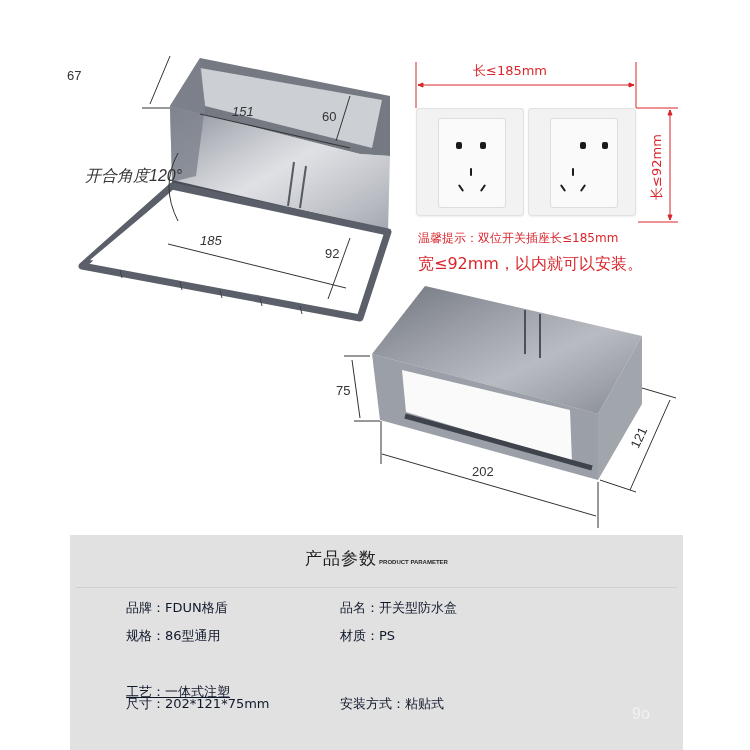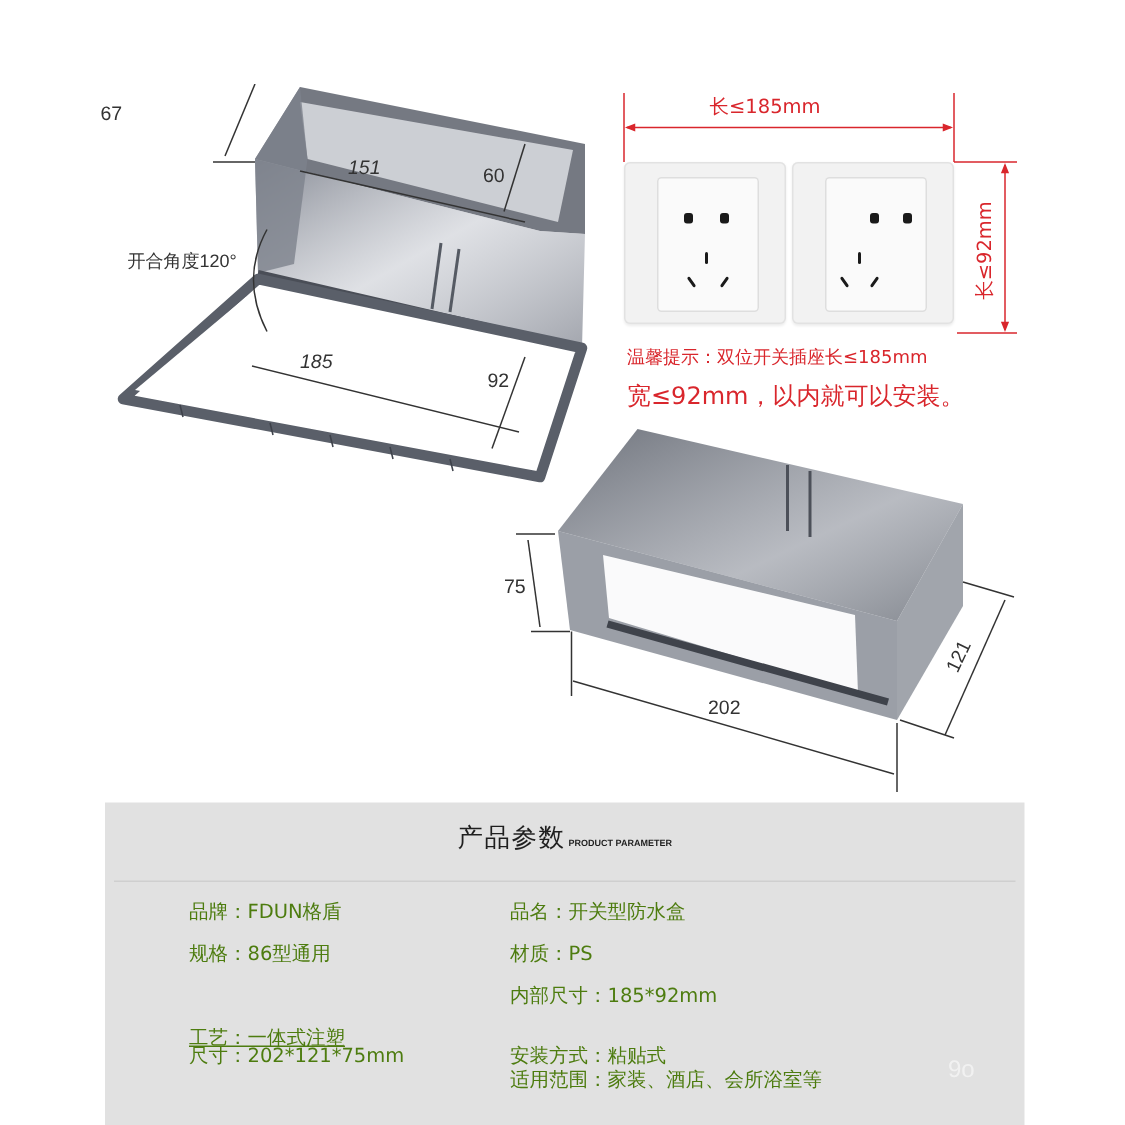--- a/index.html
+++ b/index.html
@@ -24,21 +24,21 @@
 
   
   .panel {
     position: absolute; left: 70px; top: 535px; width: 613px; height: 215px; background: #e1e1e1;
   }
   .panel-title {
     position: absolute; left: 0; right: 0; top: 12px; text-align: center; font-size: 17px; color: #1f1f1f; letter-spacing: 1px;
   }
   .panel-title .en { font-size: 6px; letter-spacing: 0; font-family: "Liberation Sans", sans-serif; font-weight: bold; margin-left: 2px; }
   .panel-divider { position: absolute; left: 6px; right: 6px; top: 52px; height: 1px; background: #cfcfcf; }
-  .param-row { position: absolute; font-size: 13px; color: #4d7c0f; white-space: nowrap; }
+  .param-row { position: absolute; font-size: 13px; color: #0f172a; white-space: nowrap; }
   .watermark { position: absolute; color: rgba(255,255,255,0.55); font-size: 16px; font-family: "Liberation Sans", sans-serif; }
 </style>
 </head>
 <body>
 
 <div class="abs" style="left:60px;top:56px;width:340px;height:280px;">
   <svg width="340" height="280" viewBox="0 0 340 280" style="position:absolute;left:0;top:0;">
     <defs>
       <linearGradient id="lidg" x1="0" y1="0" x2="1" y2="1">
         <stop offset="0" stop-color="#6f7480" stop-opacity="0.85"></stop>
@@ -75,21 +75,21 @@
       <line x1="140" y1="58" x2="290" y2="92"></line>
       <line x1="290" y1="40" x2="276" y2="85"></line>
       <line x1="108" y1="188" x2="286" y2="232"></line>
       <line x1="290" y1="182" x2="268" y2="243"></line>
       <path d="M118,97 Q100,130 118,165"></path>
     </g>
   </svg>
   <span class="abs dim-text" style="left:7px;top:12px;">67</span>
   <span class="abs dim-text" style="left:172px;top:48px;font-style:italic;">151</span>
   <span class="abs dim-text" style="left:262px;top:53px;">60</span>
-  <span class="abs dim-text" style="left:25px;top:110px;font-size:12px;">开合角度120°</span>
+  <span class="abs dim-text" style="left:25px;top:110px;font-size:16px;font-style:italic;">开合角度120°</span>
   <span class="abs dim-text" style="left:140px;top:177px;font-style:italic;">185</span>
   <span class="abs dim-text" style="left:265px;top:190px;">92</span>
 </div>
 
 <div class="abs" style="left:410px;top:50px;width:280px;height:230px;">
   <svg width="280" height="230" style="position:absolute;left:0;top:0;">
     <g stroke="#d9262c" stroke-width="1" fill="#d9262c">
       <line x1="6" y1="12" x2="6" y2="58"></line>
       <line x1="226" y1="12" x2="226" y2="58"></line>
       <line x1="8" y1="35" x2="224" y2="35"></line>
@@ -174,18 +174,16 @@
   </div>
   <div class="panel-divider"></div>
 
   <div class="param-row" style="left:56px;top:64px;">品牌：FDUN格盾</div>
   <div class="param-row" style="left:56px;top:92px;">规格：86型通用</div>
   <div class="param-row" style="left:56px;top:120px;margin-top:40px;">尺寸：202*121*75mm</div>
   <div class="param-row" style="left:56px;top:148px;text-decoration:underline;">工艺：一体式注塑</div>
 
   <div class="param-row" style="left:270px;top:64px;">品名：开关型防水盒</div>
   <div class="param-row" style="left:270px;top:92px;text-align:right;">材质：PS</div>
-  <div class="param-row" style="left:270px;top:120px;">内部尺寸：185*92mm</div>
   <div class="param-row" style="left:270px;top:160px;">安装方式：粘贴式</div>
-  <div class="param-row" style="left:270px;top:176px;">适用范围：家装、酒店、会所浴室等</div>
 
   <span class="watermark" style="left:562px;top:170px;">9o</span>
 </div>
 
 </body></html>

